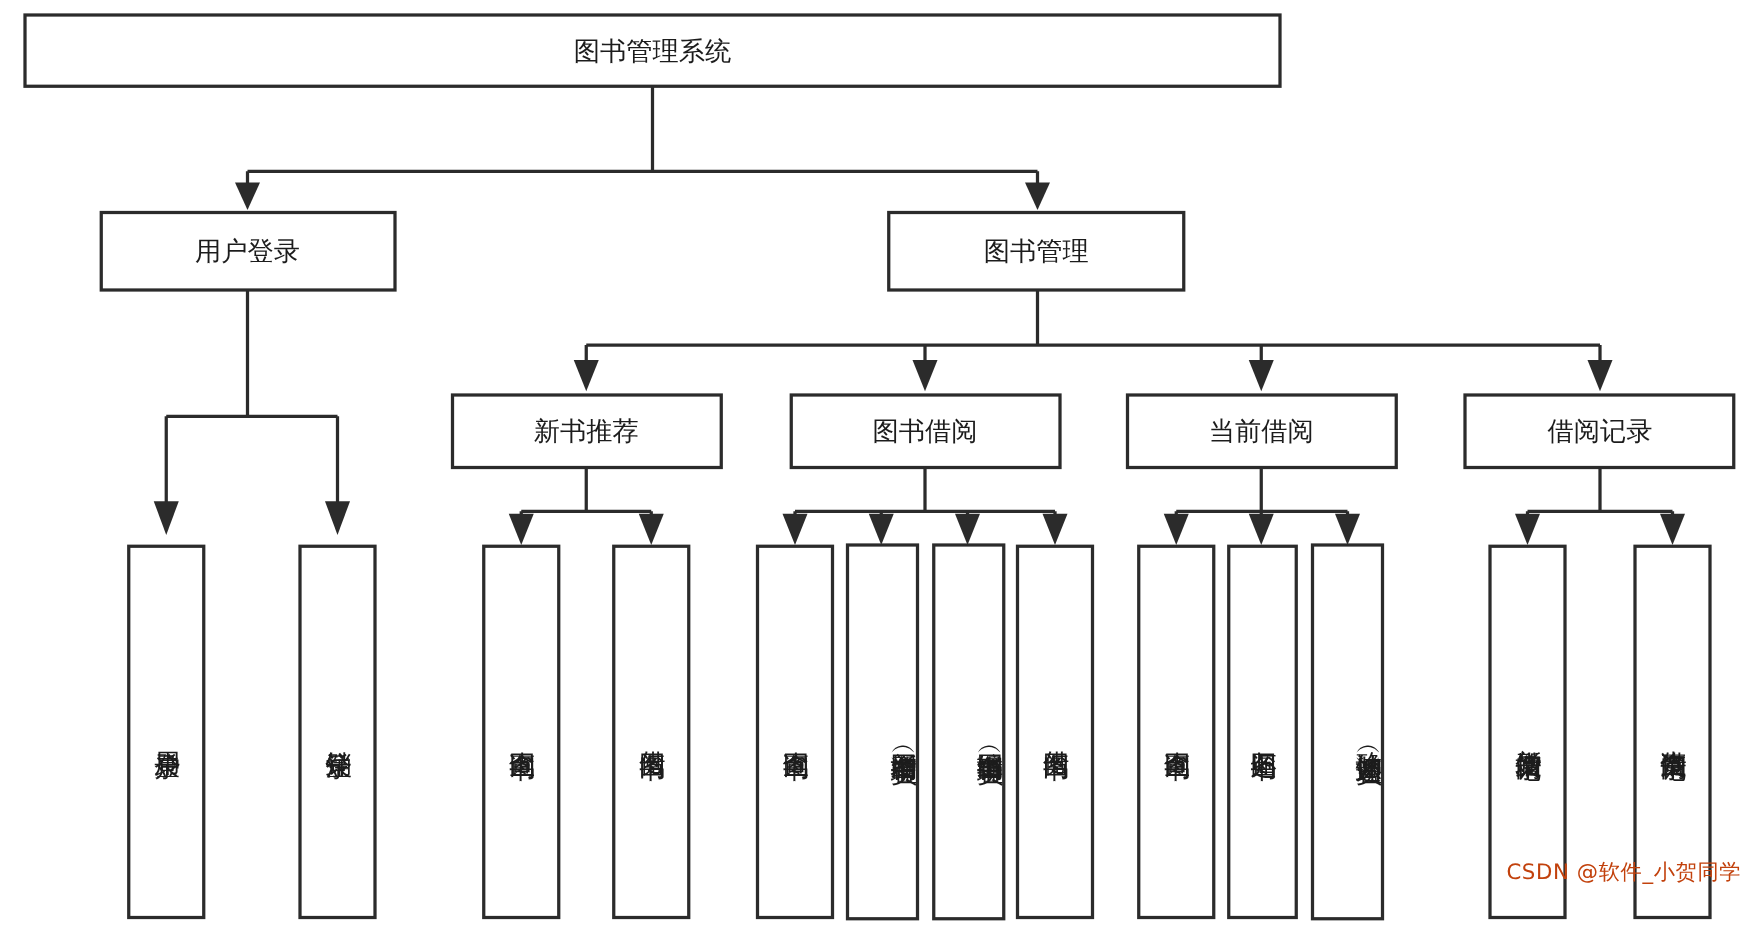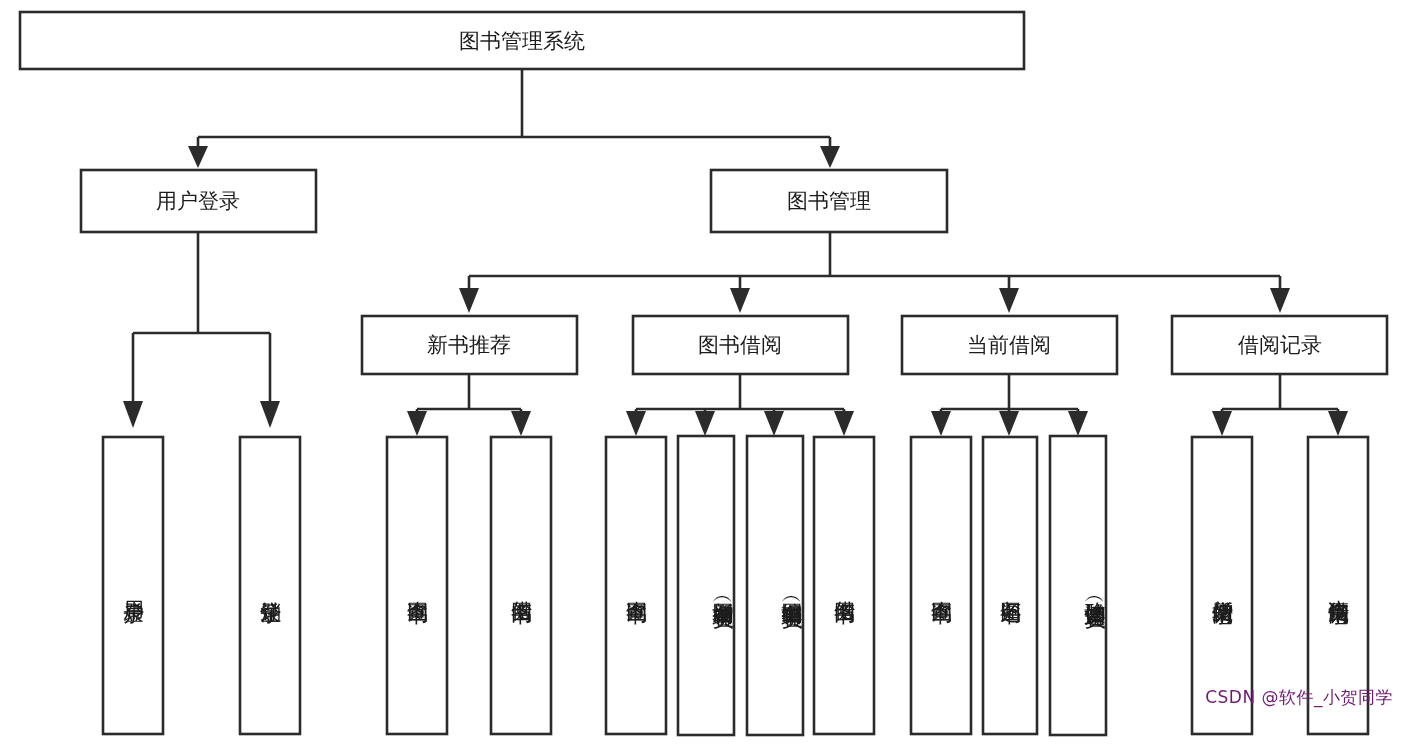--- a/index.html
+++ b/index.html
@@ -65,21 +65,21 @@
     text-align: center;
     pointer-events: none;
     user-select: none;
   }
   .watermark {
     position: absolute;
     right: 12px;
     bottom: 4px;
     font-family: "DejaVu Sans", "Liberation Sans", sans-serif;
     font-size: 17px;
-    color: #701a75;
+    color: #c2410c;
     letter-spacing: 0.5px;
     white-space: pre;
   }
 </style>
 </head>
 <body>
 
 <div id="diagram-root">
 
   <svg id="tree-svg" viewBox="0 0 1405 747" xmlns="http://www.w3.org/2000/svg">

